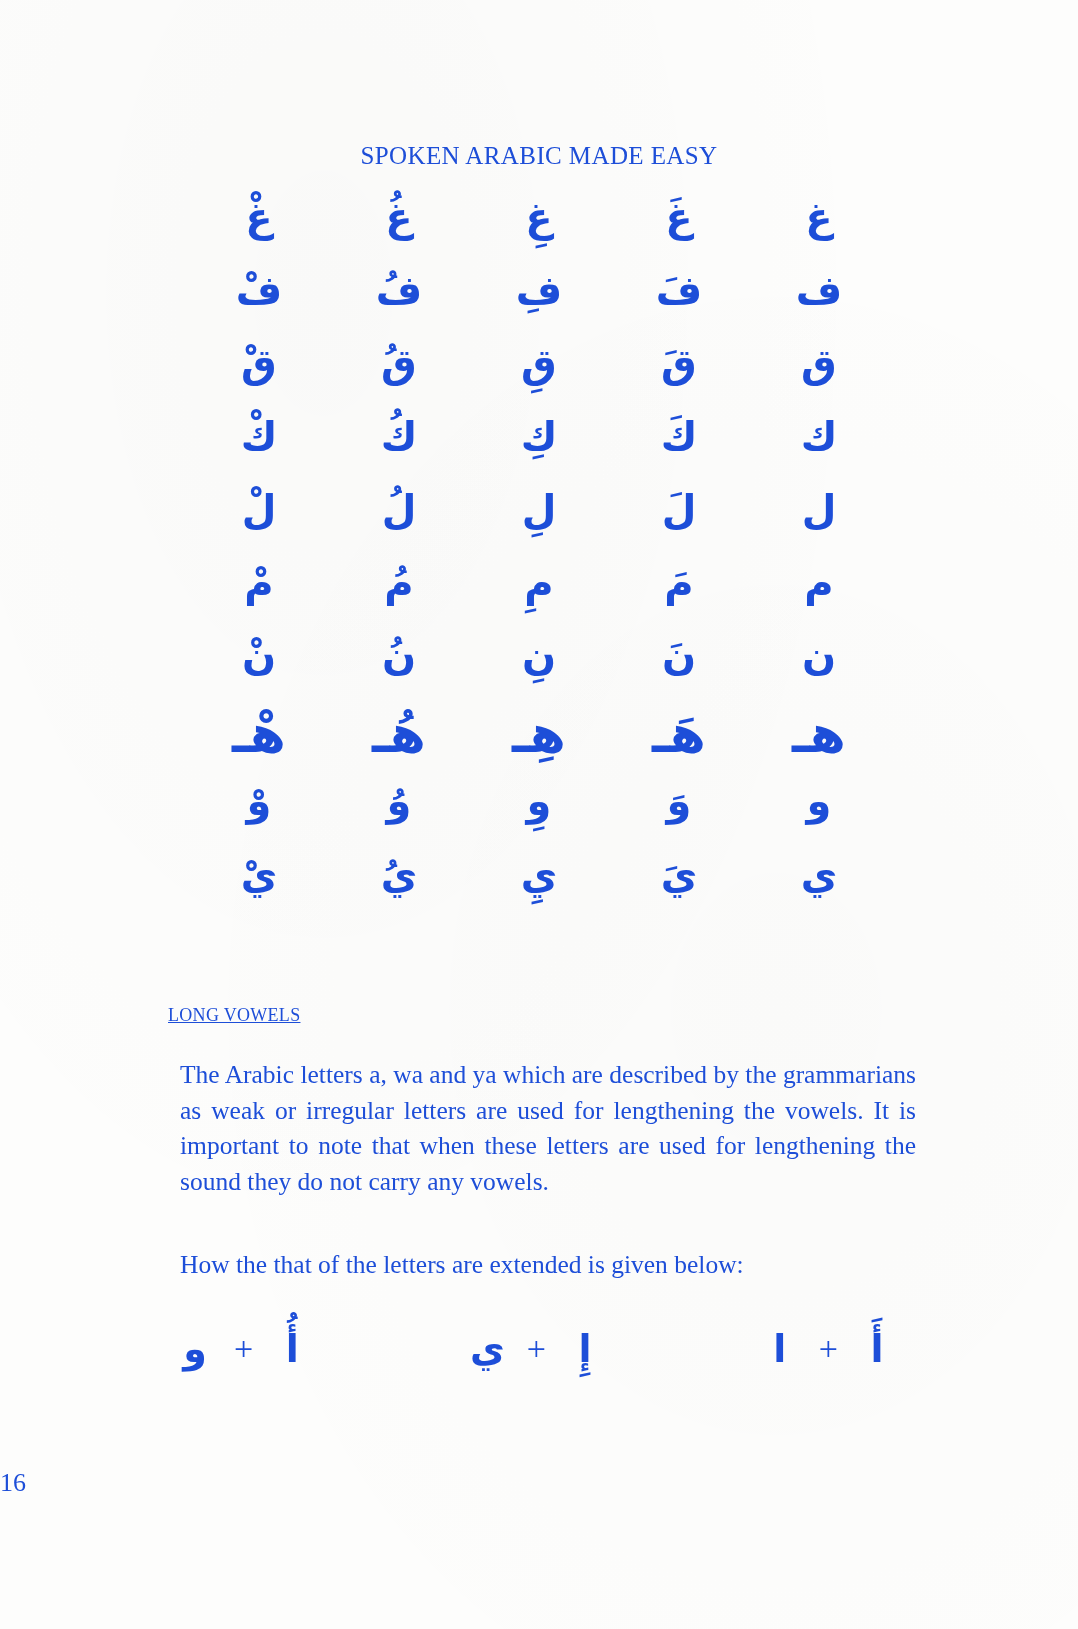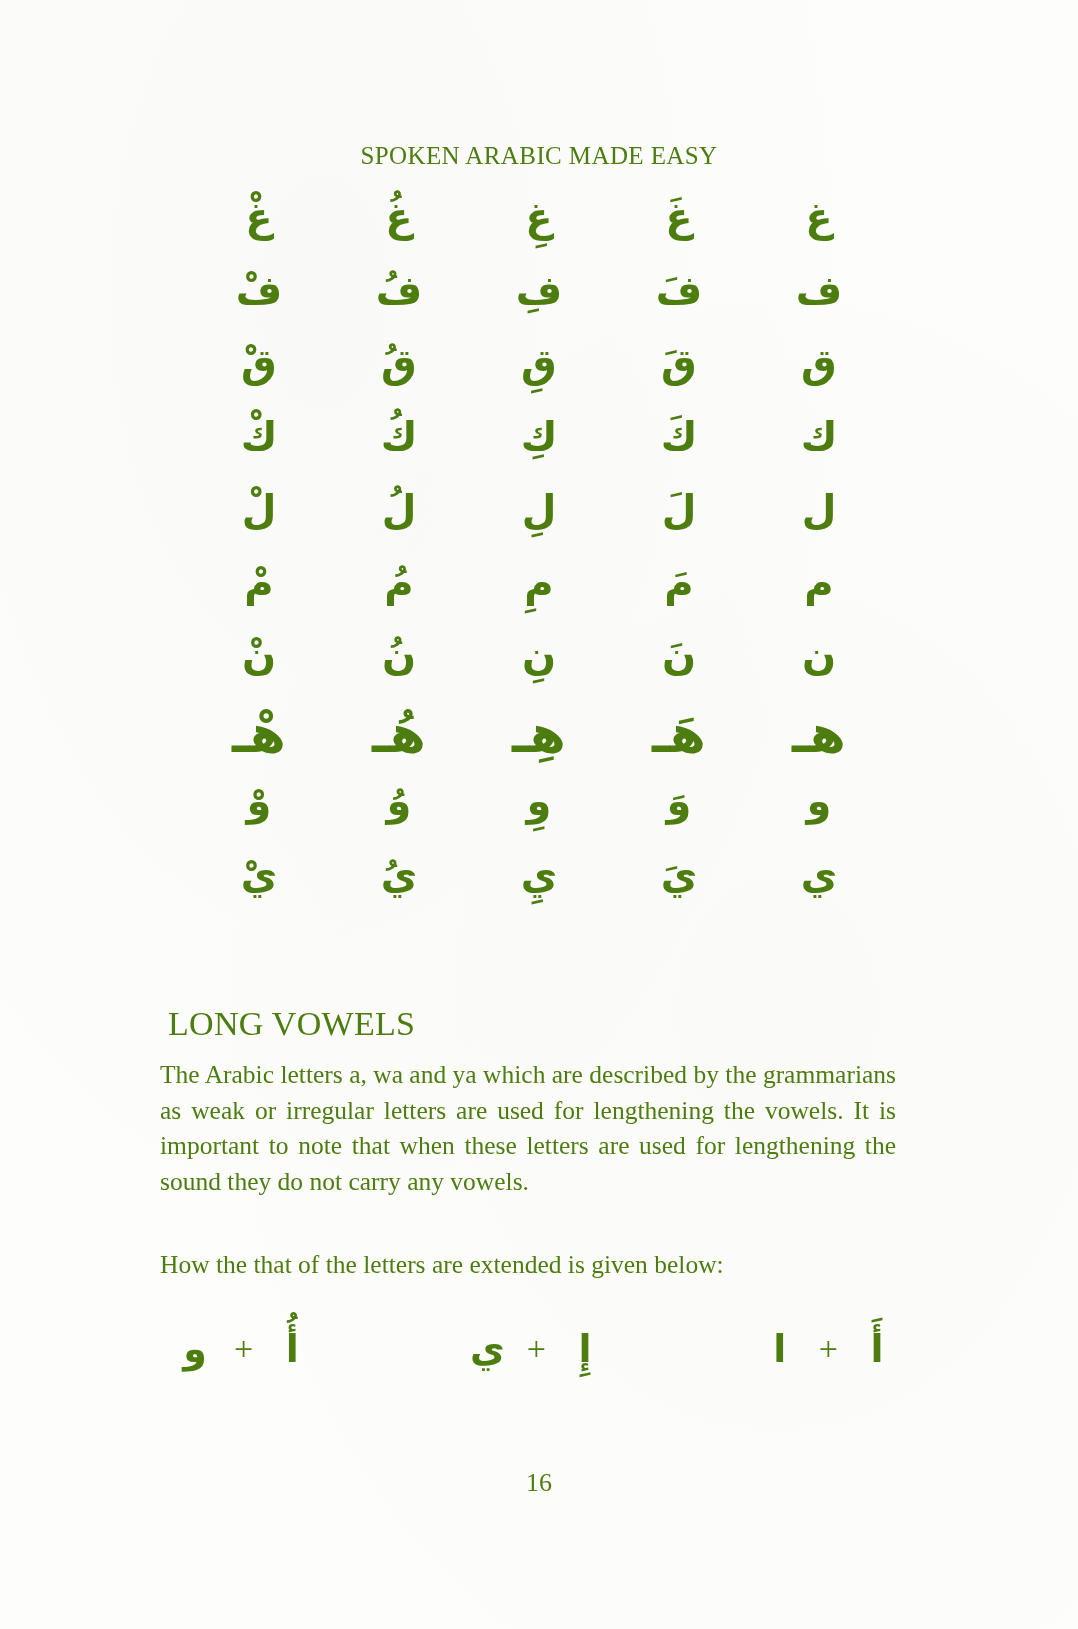--- a/index.html
+++ b/index.html
@@ -8,21 +8,21 @@
     background: #ffffff;
   }
   .page {
     position: relative;
     width: 1078px;
     height: 1629px;
     margin: 0 auto;
     background: #fdfdfc;
     overflow: hidden;
     font-family: "Liberation Serif", "DejaVu Serif", serif;
-    color: #4d7c0f;
+    color: #1d4ed8;
   }
   
   .page::before {
     content: "";
     position: absolute;
     inset: 0;
     background:
       radial-gradient(ellipse at 30% 18%, rgba(0,0,0,0.015), rgba(0,0,0,0) 55%),
       radial-gradient(ellipse at 72% 62%, rgba(0,0,0,0.012), rgba(0,0,0,0) 60%);
     pointer-events: none;
@@ -62,27 +62,28 @@
     font-weight: 700;
   }
   .letter-cell.wide {
     font-size: 52px;
   }
 
   .section-heading {
     position: absolute;
     top: 1005px;
     left: 168px;
-    font-size: 34px;
+    font-size: 18px;
     letter-spacing: 0.3px;
+    text-decoration: underline;
   }
 
   .body-para {
     position: absolute;
-    left: 160px;
+    left: 180px;
     width: 736px;
     font-size: 25.5px;
     line-height: 35.5px;
     text-align: justify;
     text-justify: inter-word;
   }
   #para-1 { top: 1057px; }
   #para-2 { top: 1247px; }
   #para-2 { text-align: left; }
 
@@ -115,21 +116,20 @@
   .formula .glyph {
     min-width: 34px;
     text-align: center;
   }
 
   .page-number {
     position: absolute;
     top: 1468px;
     left: 0;
     right: 0;
-    text-align: center;
     font-size: 26px;
   }
 </style>
 </head>
 <body>
 
 <div class="page">
 
   <div class="running-head">SPOKEN ARABIC MADE EASY</div>
 

